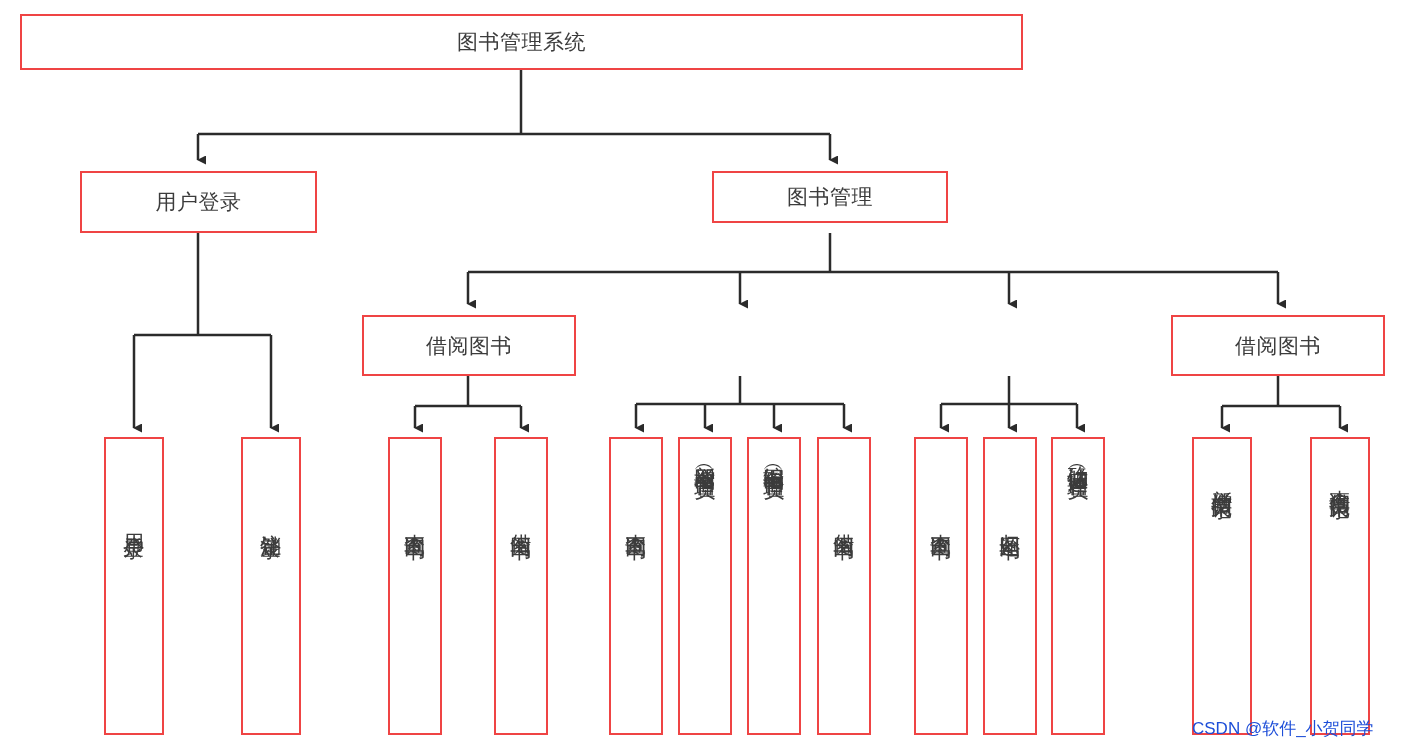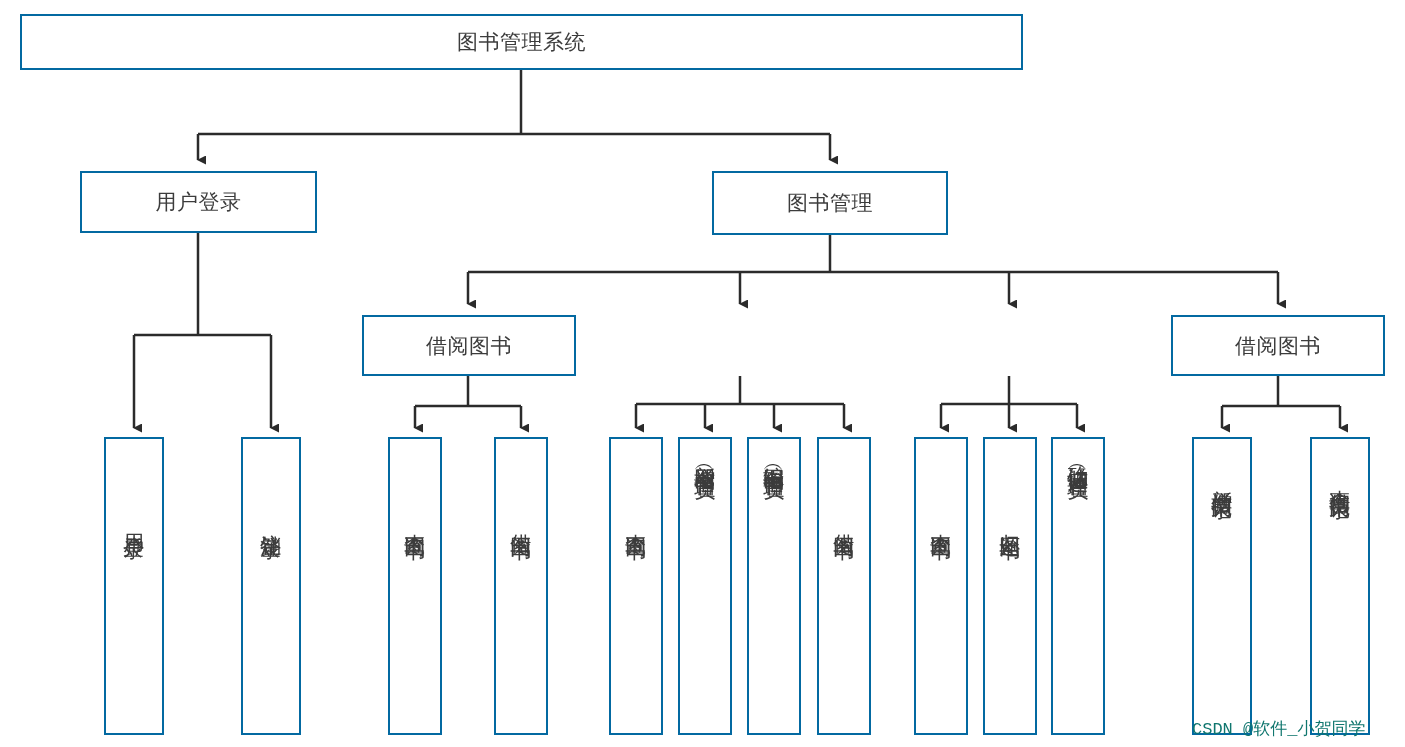--- a/index.html
+++ b/index.html
@@ -22,21 +22,21 @@
     left: 0;
     top: 0;
     width: 1405px;
     height: 747px;
     pointer-events: none;
   }
   .node {
     position: absolute;
     box-sizing: border-box;
     background: #ffffff;
-    border: 2px solid #0369a1;
+    border: 2px solid #ef4444;
     display: flex;
     align-items: center;
     justify-content: center;
   }
   .node .label {
     color: #3c3c3c;
     letter-spacing: 0.5px;
     white-space: nowrap;
   }
   .node.horiz .label {
@@ -58,24 +58,24 @@
     margin-top: 78px;
   }
   .node.vert.top .label {
     margin-top: 10px;
   }
   .node.vert.upper .label {
     margin-top: 34px;
   }
   .watermark {
     position: absolute;
-    color: #0f766e;
+    color: #1d4ed8;
     font-size: 17px;
     white-space: nowrap;
-    font-family: Liberation Mono, monospace;
+    font-family: Liberation Sans, sans-serif;
   }
 </style>
 </head>
 <body>
 
 <div id="canvas">
 
   <svg class="edges" viewBox="0 0 1405 747" xmlns="http://www.w3.org/2000/svg">
     <defs>
       <marker id="arrow" markerWidth="10" markerHeight="10" refX="4.5" refY="8" orient="auto" markerUnits="userSpaceOnUse">
@@ -126,21 +126,21 @@
     </g>
   </svg>
 
   <div class="node horiz" style="left:20px; top:14px; width:1003px; height:56px;">
     <span class="label">图书管理系统</span>
   </div>
 
   <div class="node horiz" style="left:80px; top:171px; width:237px; height:62px;">
     <span class="label">用户登录</span>
   </div>
-  <div class="node horiz" style="left:712px; top:171px; width:236px; height:64px;">
+  <div class="node horiz" style="left:712px; top:171px; width:236px; height:52px;">
     <span class="label">图书管理</span>
   </div>
 
   <div class="node horiz" style="left:362px; top:315px; width:214px; height:61px;">
     <span class="label">借阅图书</span>
   </div>
   <div class="node horiz" style="left:1171px; top:315px; width:214px; height:61px;">
     <span class="label">借阅图书</span>
   </div>
 

